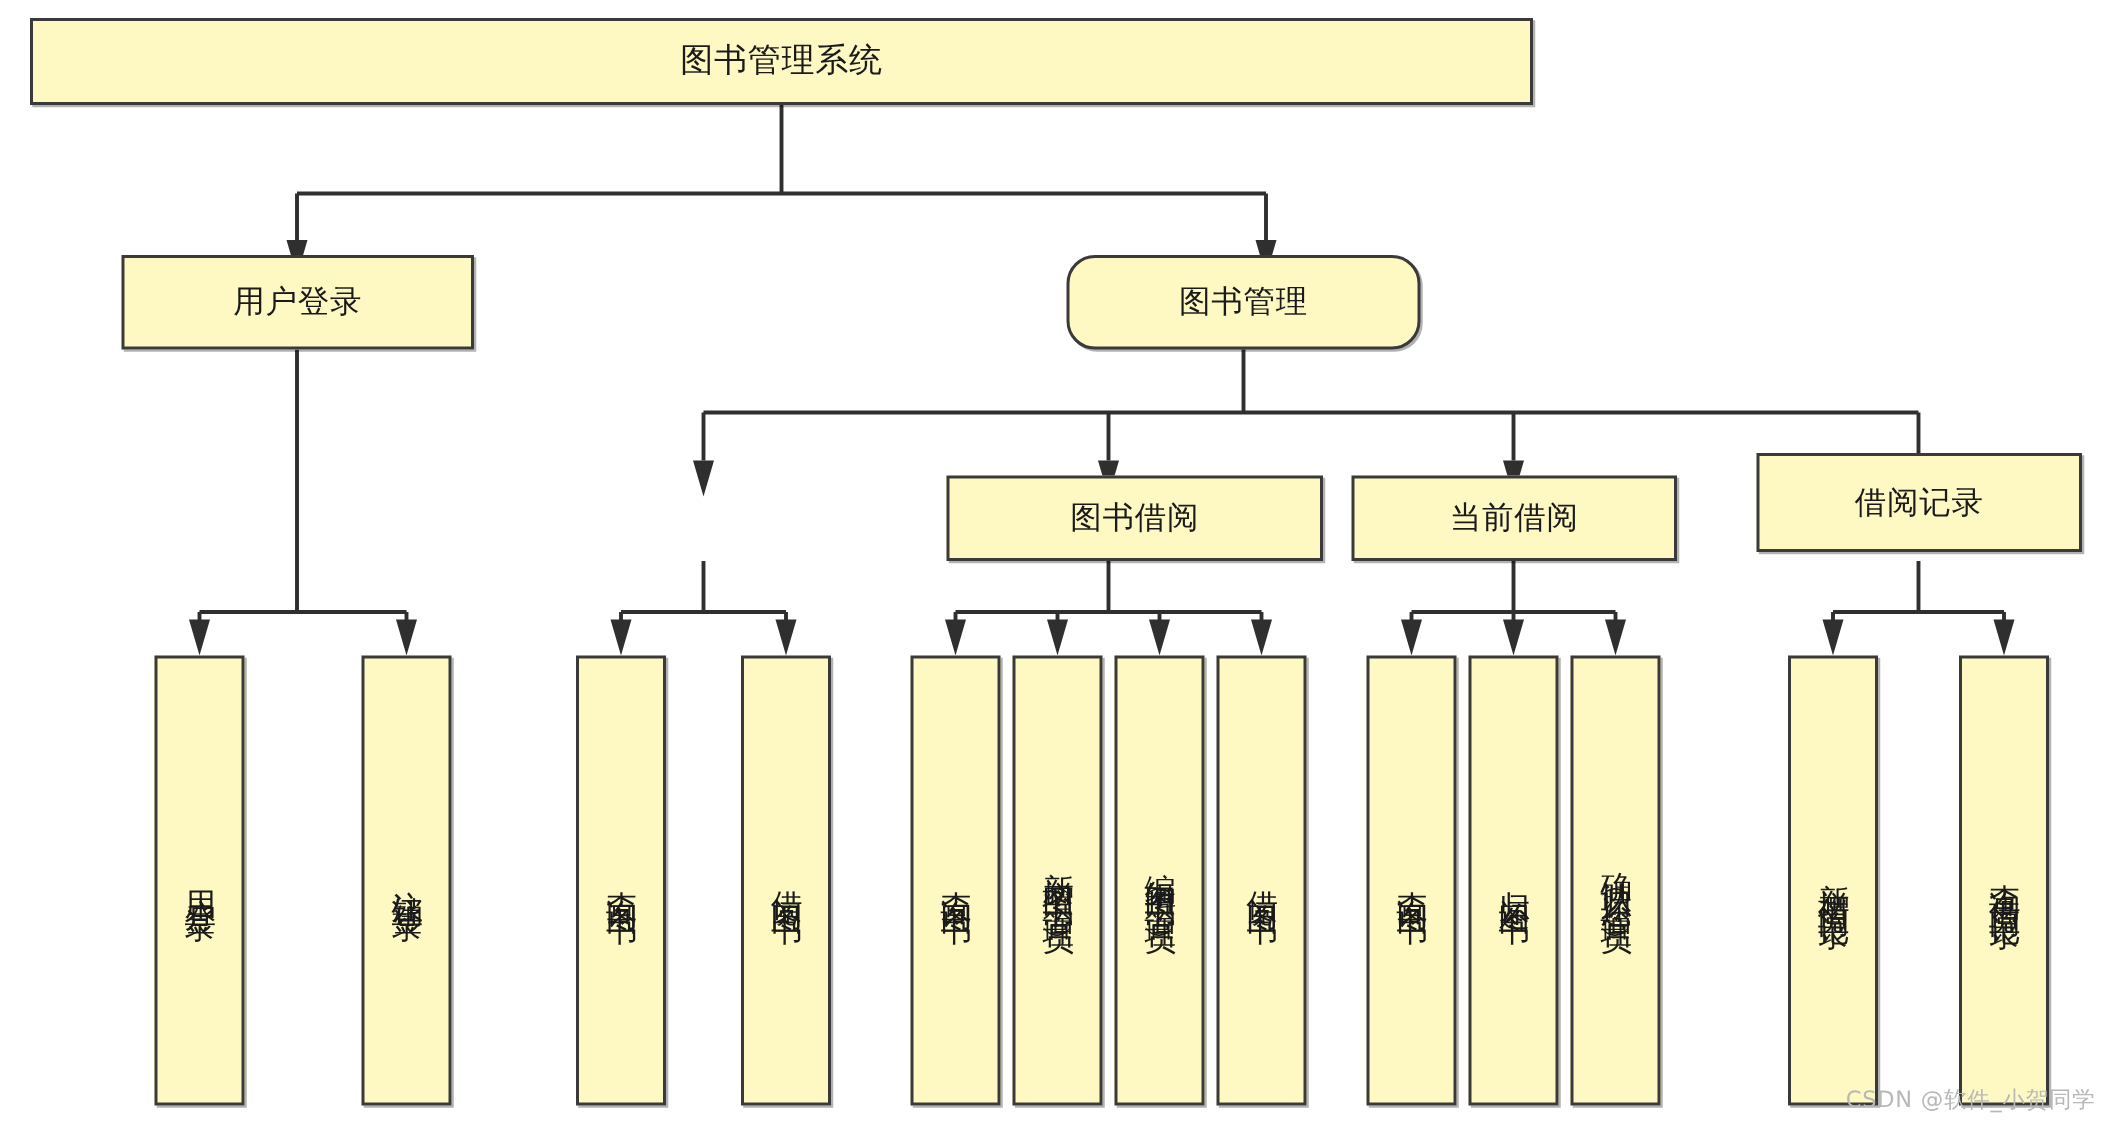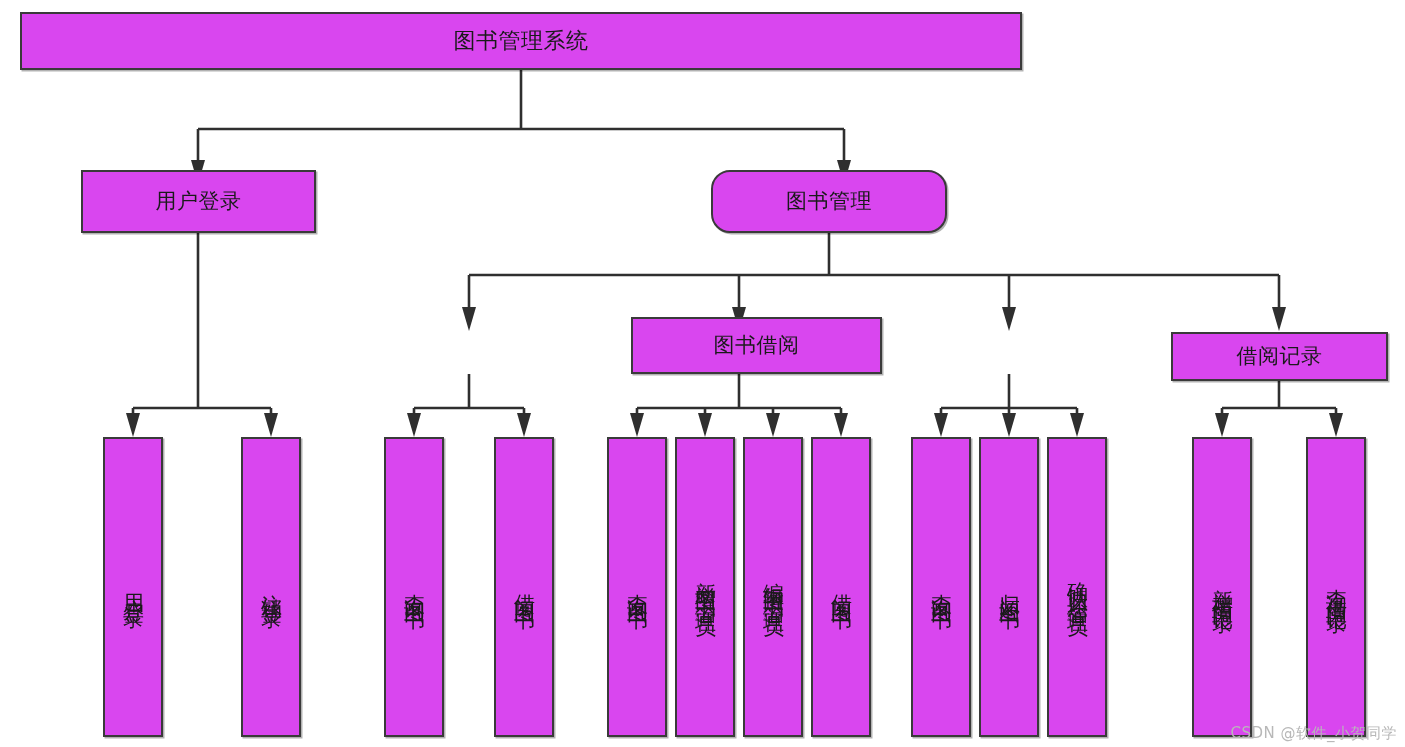--- a/index.html
+++ b/index.html
@@ -17,21 +17,21 @@
   #diagram {
     position: absolute;
     left: 0;
     top: 0;
     width: 1405px;
     height: 747px;
   }
   .node {
     position: absolute;
     box-sizing: border-box;
-    background: #d946ef;
+    background: #fef9c3;
     border: 2px solid #3a3a3a;
     box-shadow: 1.5px 1.5px 0 rgba(0,0,0,0.30);
     display: flex;
     align-items: center;
     justify-content: center;
   }
   .node-label {
     color: #1a1a1a;
     font-size: 21px;
     line-height: 1.25;
@@ -158,21 +158,24 @@
   <div class="node" style="left:81px; top:170px; width:235px; height:63px;">
     <span class="node-label">用户登录</span>
   </div>
   <div class="node" style="left:711px; top:170px; width:236px; height:63px;border-radius:19px;">
     <span class="node-label">图书管理</span>
   </div>
 
   <div class="node" style="left:631px; top:317px; width:251px; height:57px;">
     <span class="node-label">图书借阅</span>
   </div>
-  <div class="node" style="left:1171px; top:332px; width:217px; height:49px;">
+  <div class="node" style="left:901px; top:317px; width:217px; height:57px;">
+    <span class="node-label">当前借阅</span>
+  </div>
+  <div class="node" style="left:1171px; top:302px; width:217px; height:66px;">
     <span class="node-label">借阅记录</span>
   </div>
 
   <div class="node vertical" style="left:103px; top:437px; width:60px; height:300px;">
     <span class="node-label">用户登录</span>
   </div>
   <div class="node vertical" style="left:241px; top:437px; width:60px; height:300px;">
     <span class="node-label">注销登录</span>
   </div>
 

